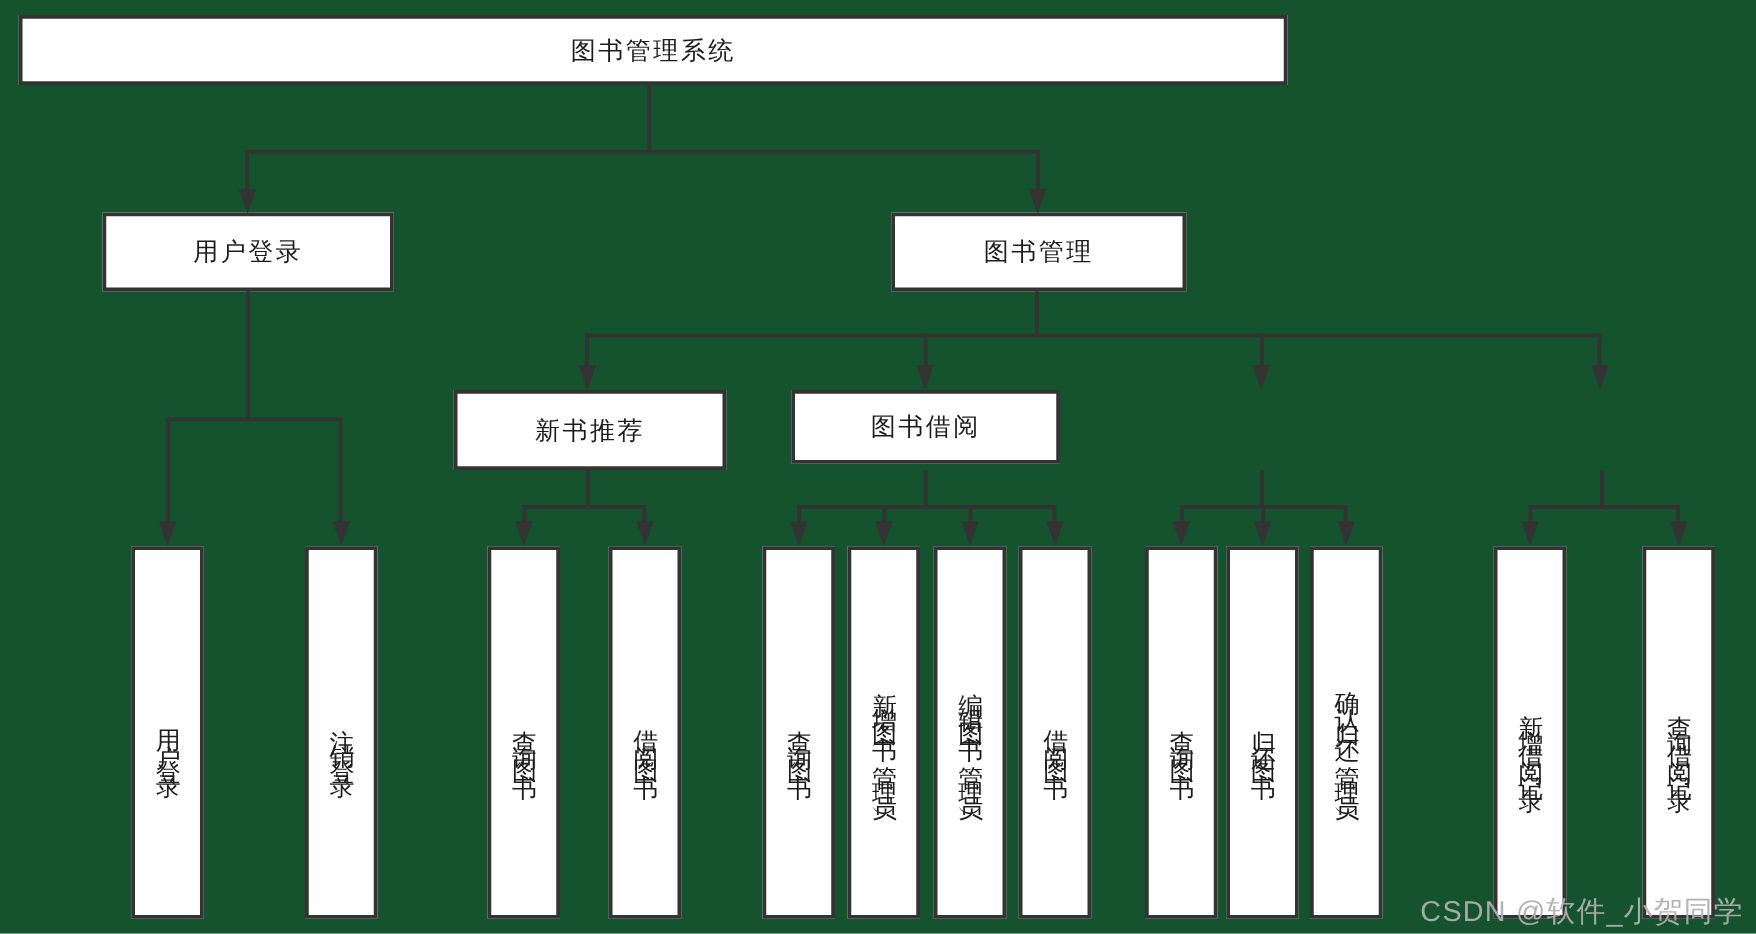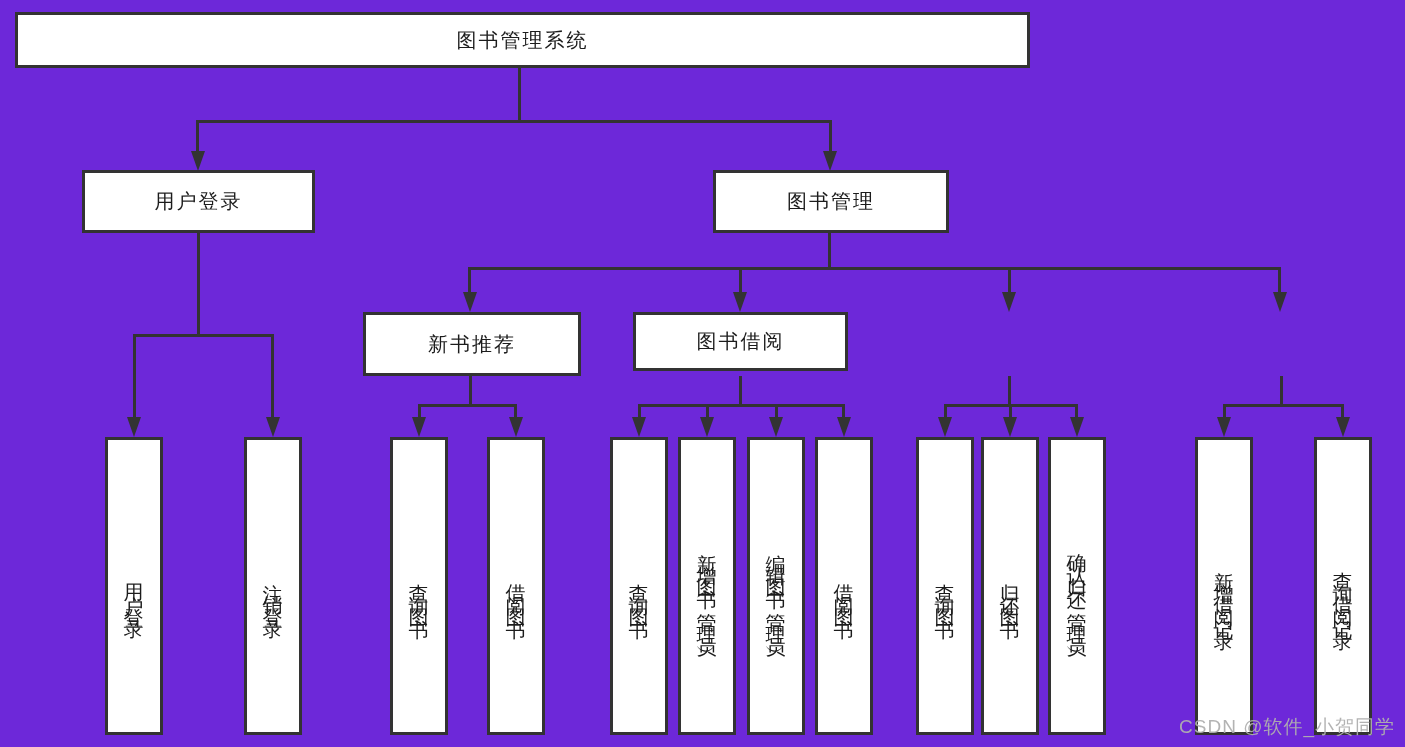--- a/index.html
+++ b/index.html
@@ -1,18 +1,18 @@
 <!DOCTYPE html>
 <html><head>
 <meta charset="utf-8">
 <style>
   html,body { margin:0; padding:0; background:#ffffff; }
   #canvas {
     position:relative; width:1405px; height:747px; overflow:hidden;
-    background:#6d28d9;
+    background:#14532d;
     font-family:"Liberation Sans","DejaVu Sans",sans-serif;
     color:#1c1c1c;
   }
   .box {
     position:absolute; box-sizing:border-box;
     background:#ffffff; border:3px solid #333333;
     display:flex; align-items:center; justify-content:center;
     font-size:20px; color:#1c1c1c; letter-spacing:2px;
   }
   .vbox {
@@ -22,21 +22,21 @@
   }
   .vline { position:absolute; width:3px; background:#333333; }
   .hline { position:absolute; height:3px; background:#333333; }
   .arrow {
     position:absolute; width:0; height:0;
     border-left:7px solid transparent; border-right:7px solid transparent;
     border-top:20px solid #333333;
   }
   .watermark {
     position:absolute; top:714px; right:10px;
-    font-size:19px; color:rgba(175,175,175,0.95);
+    font-size:23px; color:rgba(175,175,175,0.95);
     letter-spacing:1px; z-index:5; white-space:nowrap;
   }
 </style>
 </head>
 <body>
 
 <div id="canvas">
 
   <div class="box" style="left:15px; top:12px; width:1015px; height:56px;">图书管理系统</div>
 

